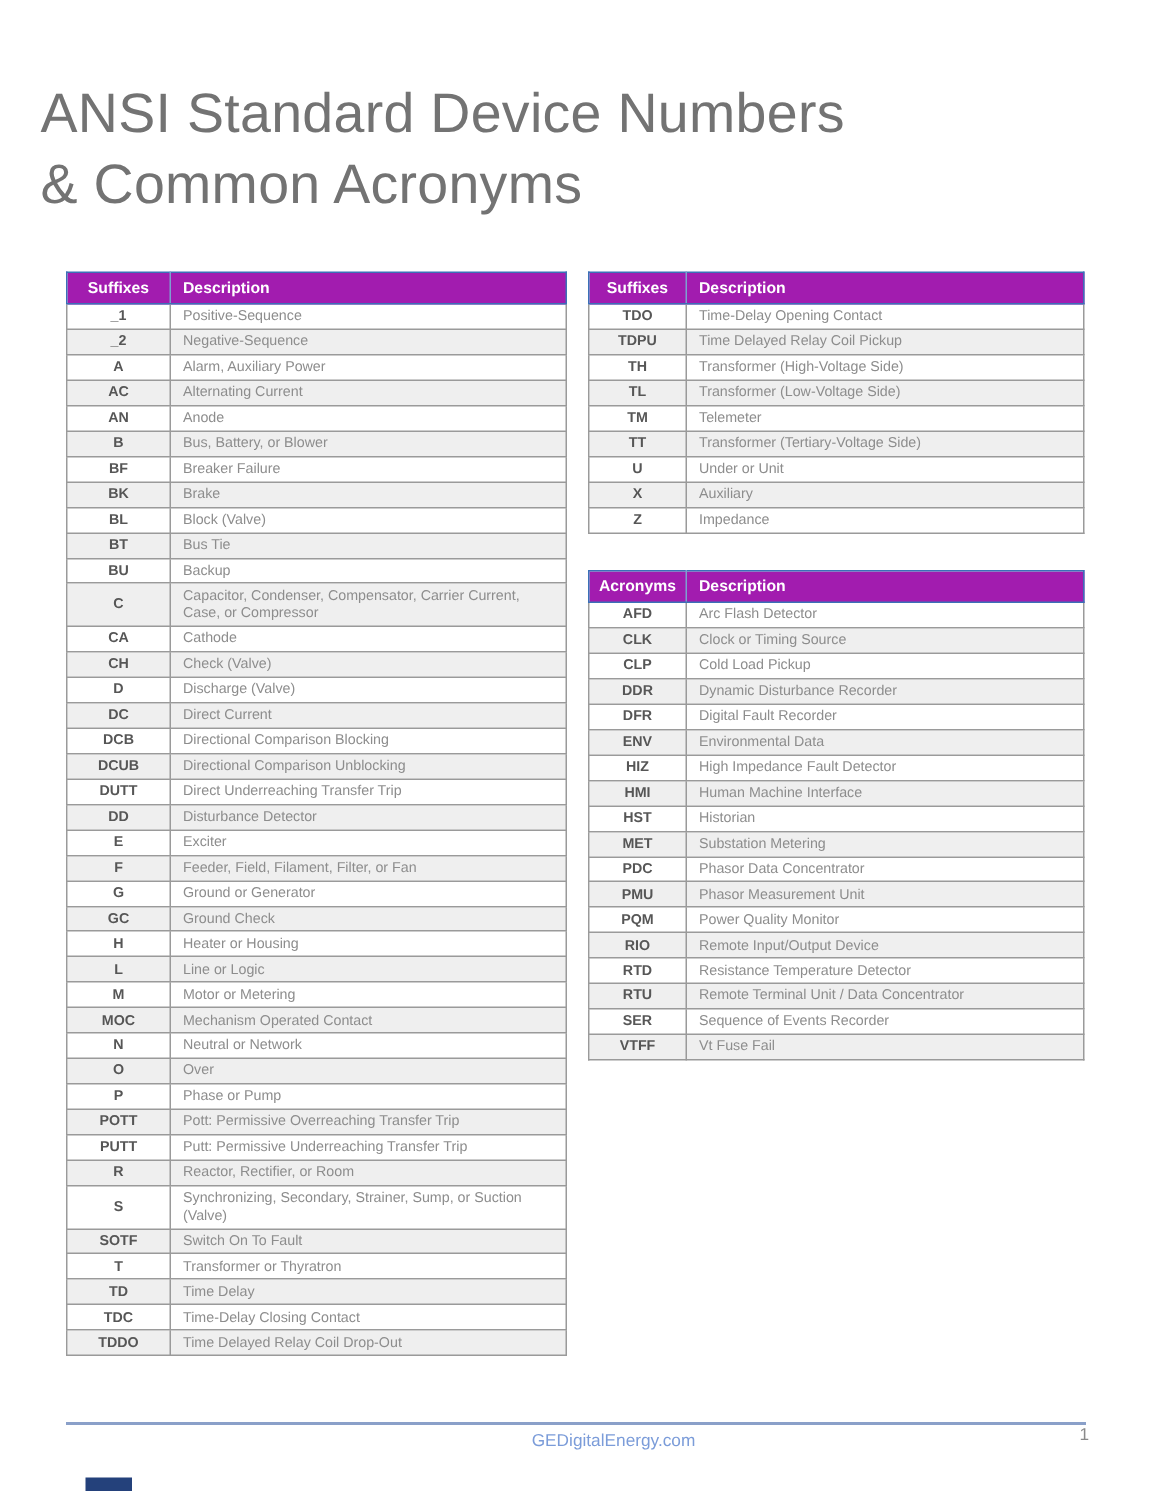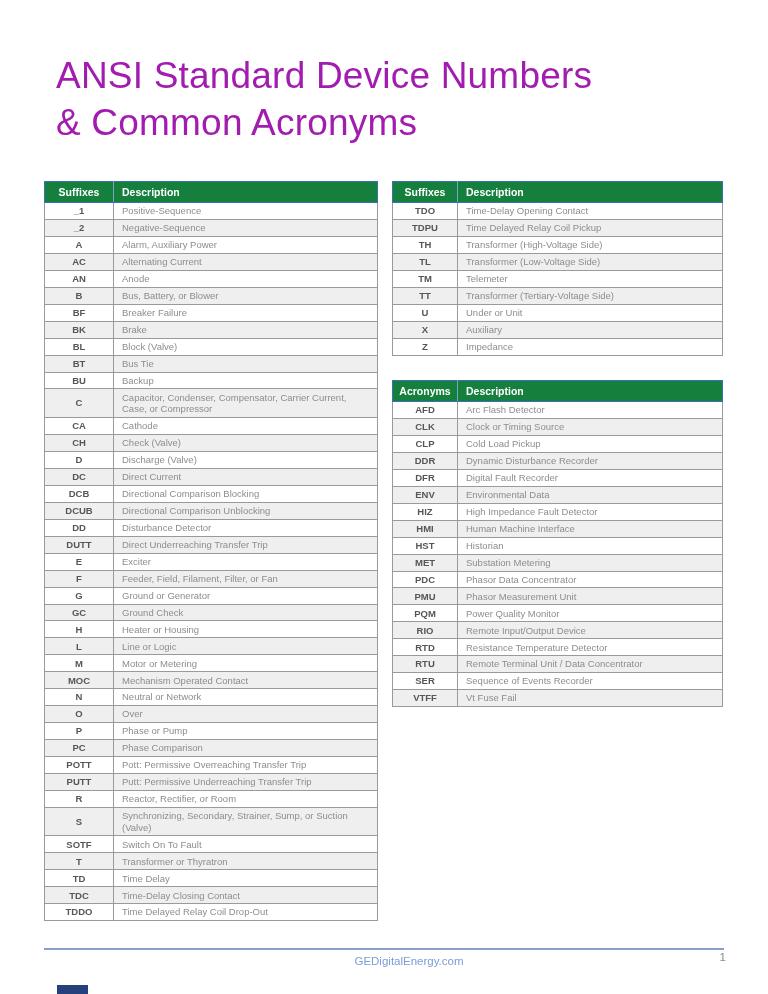--- a/index.html
+++ b/index.html
@@ -4,28 +4,28 @@
 <style>
   html,body { margin:0; padding:0; background:#ffffff; }
   .page {
     position:relative;
     width:768px; height:994px;
     background:#ffffff;
     font-family:"Liberation Sans", sans-serif;
     overflow:hidden;
   }
   .title {
-    position:absolute; left:56px; top:52px; margin:0;
+    position:absolute; left:27px; top:52px; margin:0;
     font-size:37px; font-weight:400; line-height:47px;
-    color:#a21caf; letter-spacing:0.2px;
+    color:#737373; letter-spacing:0.2px;
   }
   .tbl { position:absolute; }
   .tbl table { width:100%; border-collapse:collapse; table-layout:fixed; }
   .tbl th {
-    background:#15803d; color:#ffffff;
+    background:#a21caf; color:#ffffff;
     font-size:10.5px; font-weight:bold;
     padding:4px 8px; text-align:left;
     border:1px solid #3b70b7;
   }
   .tbl th.c1 { width:64px; text-align:center; border-right:1px solid #7da0d0; padding:4px 2px; }
   .t-right th.c1, .t-acr th.c1 { width:60px; }
   .tbl td {
     border:1px solid #9a9a9a;
     font-size:9.5px; line-height:1.22;
     padding:2.2px 8px;
@@ -141,28 +141,28 @@
           </tr>
           <tr>
             <td class="code">DCB</td>
             <td class="desc">Directional Comparison Blocking</td>
           </tr>
           <tr>
             <td class="code">DCUB</td>
             <td class="desc">Directional Comparison Unblocking</td>
           </tr>
           <tr>
+            <td class="code">DUTT</td>
+            <td class="desc">Direct Underreaching Transfer Trip</td>
+          </tr>
+          <tr>
             <td class="code">DD</td>
             <td class="desc">Disturbance Detector</td>
           </tr>
           <tr>
-            <td class="code">DUTT</td>
-            <td class="desc">Direct Underreaching Transfer Trip</td>
-          </tr>
-          <tr>
             <td class="code">E</td>
             <td class="desc">Exciter</td>
           </tr>
           <tr>
             <td class="code">F</td>
             <td class="desc">Feeder, Field, Filament, Filter, or Fan</td>
           </tr>
           <tr>
             <td class="code">G</td>
             <td class="desc">Ground or Generator</td>
@@ -191,24 +191,20 @@
             <td class="code">N</td>
             <td class="desc">Neutral or Network</td>
           </tr>
           <tr>
             <td class="code">O</td>
             <td class="desc">Over</td>
           </tr>
           <tr>
             <td class="code">P</td>
             <td class="desc">Phase or Pump</td>
-          </tr>
-          <tr>
-            <td class="code">PC</td>
-            <td class="desc">Phase Comparison</td>
           </tr>
           <tr>
             <td class="code">POTT</td>
             <td class="desc">Pott: Permissive Overreaching Transfer Trip</td>
           </tr>
           <tr>
             <td class="code">PUTT</td>
             <td class="desc">Putt: Permissive Underreaching Transfer Trip</td>
           </tr>
           <tr>

